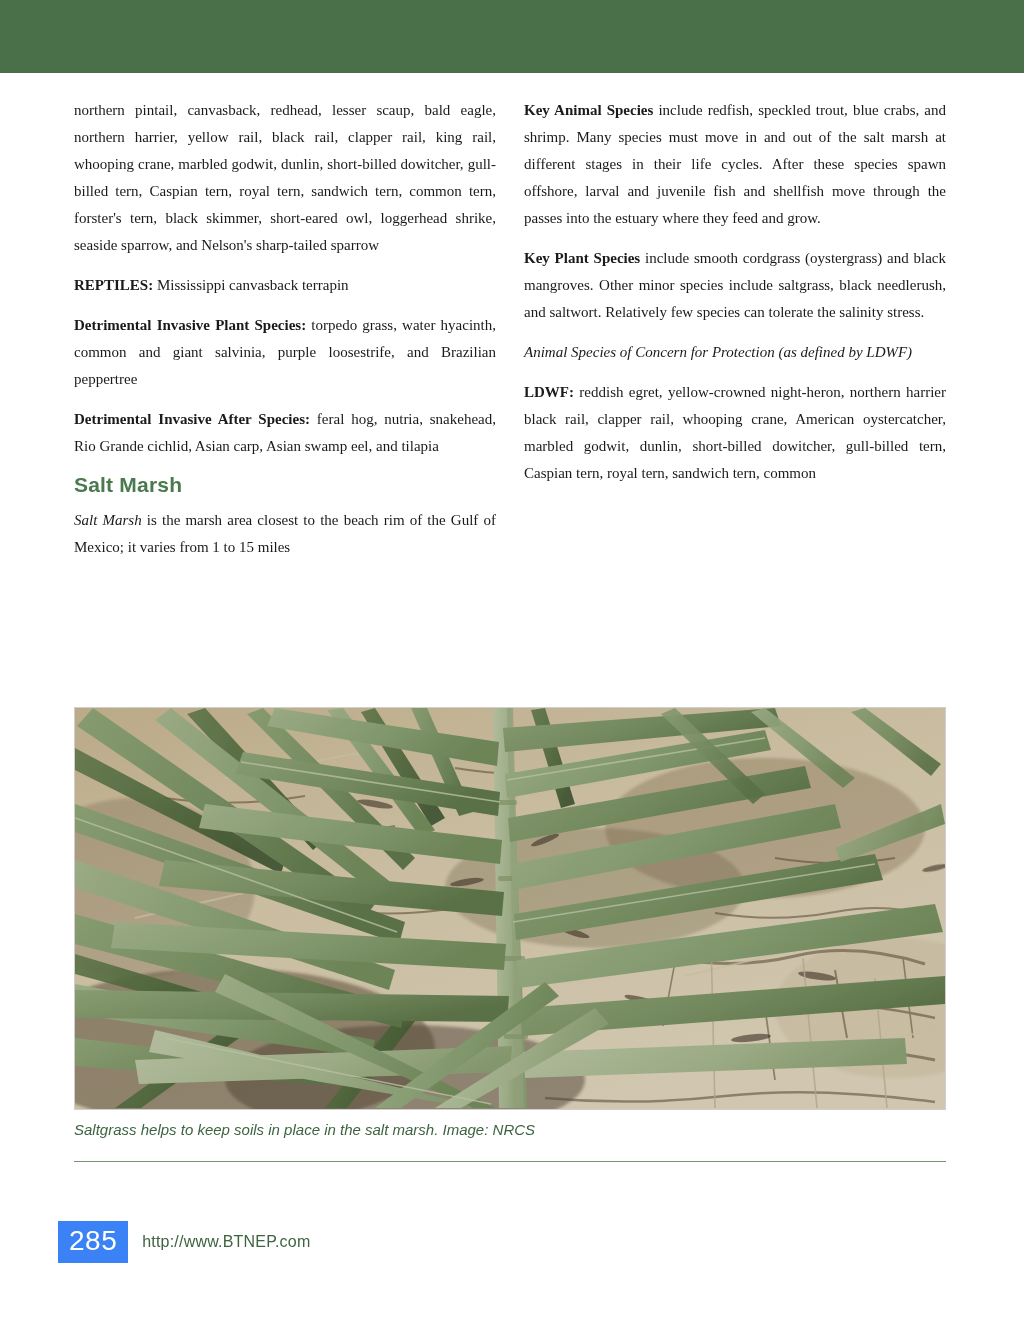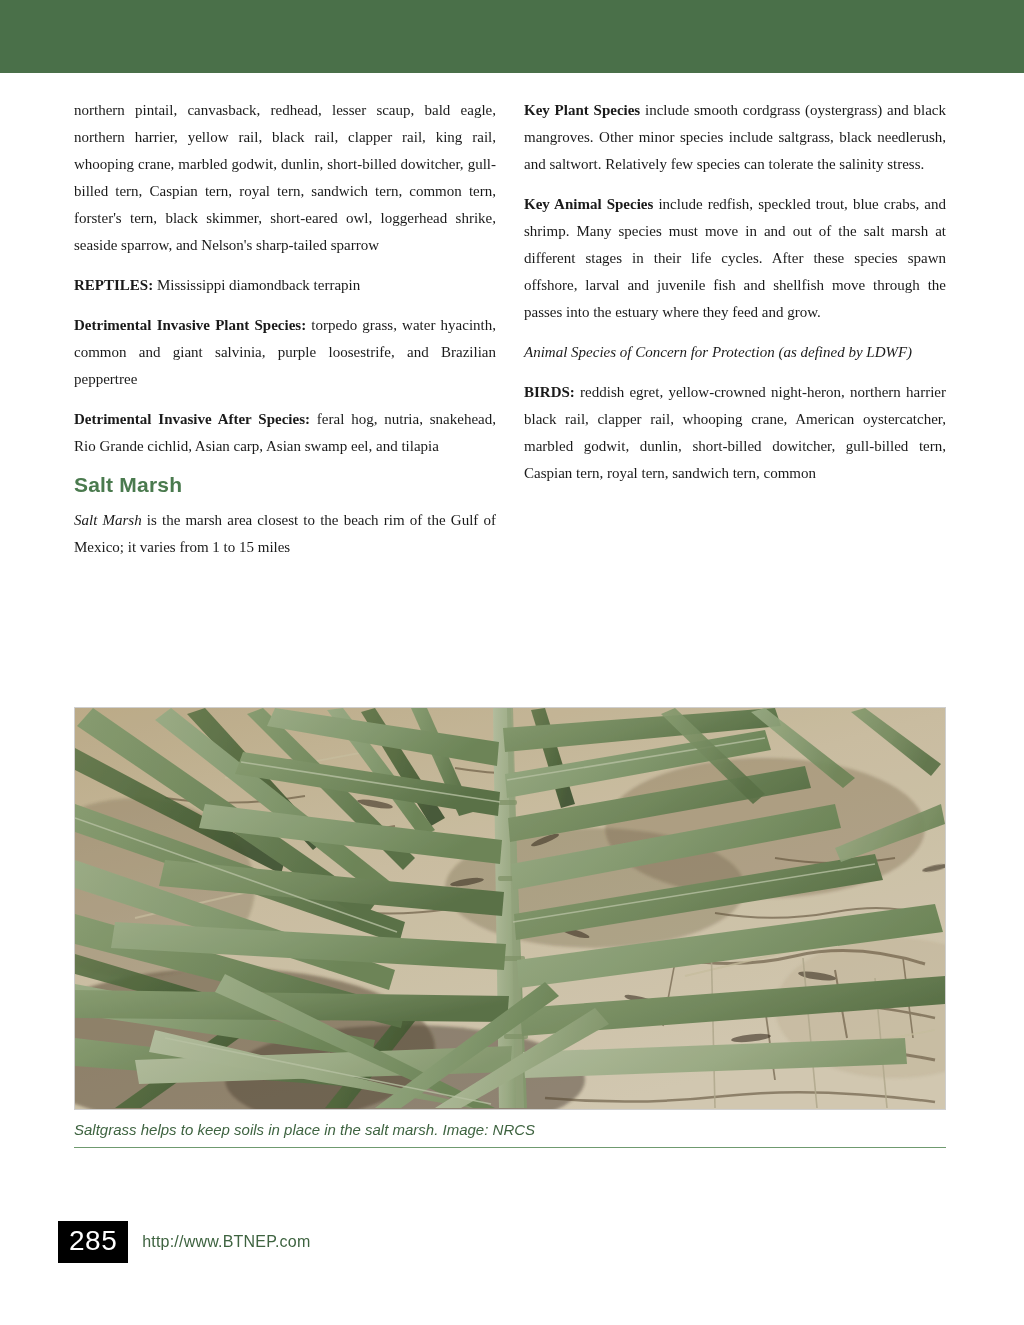--- a/index.html
+++ b/index.html
@@ -84,33 +84,33 @@
     background: #d9cdae;
   }
   .photo svg { display: block; }
 
   .caption {
     margin-top: 11px;
     font-family: "Liberation Sans", sans-serif;
     font-style: italic;
     font-size: 15px;
     color: #3e6340;
-    padding-bottom: 9px;
+    padding-bottom: 23px;
     border-bottom: 1.6px solid #6f9a6f;
   }
 
   .footer {
     position: absolute;
     left: 58px;
     top: 1221px;
     display: flex;
     align-items: center;
   }
   .page-num {
-    background: #000000;
+    background: #3b82f6;
     color: #ffffff;
     font-family: "Liberation Sans", sans-serif;
     font-size: 28px;
     font-weight: normal;
     padding: 6px 11px 8px 11px;
     line-height: 1;
     letter-spacing: 0.5px;
   }
   .site-url {
     margin-left: 14px;
@@ -126,40 +126,40 @@
 <div class="top-band"></div>
 
 <div class="page-body">
 
   <div class="columns">
 
     <div class="col">
       <p class="para"><span class="b"></span><span>northern pintail, canvasback, redhead, lesser scaup, bald eagle, northern harrier, yellow rail, black rail, clapper rail, king rail, whooping crane, marbled godwit, dunlin, short-billed dowitcher, gull-billed tern, Caspian tern, royal tern, sandwich tern, common tern, forster's tern, black skimmer, short-eared owl, loggerhead shrike, seaside sparrow, and Nelson's sharp-tailed sparrow</span></p>
 
 
-      <p class="para last-line-natural"><span class="b">REPTILES:</span><span> Mississippi diamondback terrapin</span></p>
+      <p class="para last-line-natural"><span class="b">REPTILES:</span><span> Mississippi canvasback terrapin</span></p>
 
       <p class="para"><span class="b">Detrimental Invasive Plant Species:</span><span> torpedo grass, water hyacinth, common and giant salvinia, purple loosestrife, and Brazilian peppertree</span></p>
 
       <p class="para"><span class="b">Detrimental Invasive After Species:</span><span> feral hog, nutria, snakehead, Rio Grande cichlid, Asian carp, Asian swamp eel, and tilapia</span></p>
 
       <h2 class="section-heading">Salt Marsh</h2>
 
       <p class="para"><span class="bi">Salt Marsh</span><span> is the marsh area closest to the beach rim of the Gulf of Mexico; it varies from 1 to 15 miles</span></p>
     </div>
 
     <div class="col">
 
+      <p class="para"><span class="b">Key Animal Species</span><span> include redfish, speckled trout, blue crabs, and shrimp. Many species must move in and out of the salt marsh at different stages in their life cycles. After these species spawn offshore, larval and juvenile fish and shellfish move through the passes into the estuary where they feed and grow.</span></p>
+
       <p class="para"><span class="b">Key Plant Species</span><span> include smooth cordgrass (oystergrass) and black mangroves. Other minor species include saltgrass, black needlerush, and saltwort.  Relatively few species can tolerate the salinity stress.</span></p>
 
-      <p class="para"><span class="b">Key Animal Species</span><span> include redfish, speckled trout, blue crabs, and shrimp. Many species must move in and out of the salt marsh at different stages in their life cycles. After these species spawn offshore, larval and juvenile fish and shellfish move through the passes into the estuary where they feed and grow.</span></p>
-
       <p class="para bi">Animal Species of Concern for Protection (as defined by LDWF)</p>
 
-      <p class="para"><span class="b">BIRDS:</span><span> reddish egret, yellow-crowned night-heron, northern harrier black rail, clapper rail, whooping crane, American oystercatcher, marbled godwit, dunlin, short-billed dowitcher, gull-billed tern, Caspian tern, royal tern, sandwich tern, common</span></p>
+      <p class="para"><span class="b">LDWF:</span><span> reddish egret, yellow-crowned night-heron, northern harrier black rail, clapper rail, whooping crane, American oystercatcher, marbled godwit, dunlin, short-billed dowitcher, gull-billed tern, Caspian tern, royal tern, sandwich tern, common</span></p>
     </div>
 
   </div>
 
   <div class="figure">
     <div class="photo">
       <svg width="870" height="401" viewBox="0 0 870 401" preserveAspectRatio="none">
         <defs>
           <linearGradient id="soilGrad" x1="0" y1="0" x2="0.6" y2="1">
             <stop offset="0%" stop-color="#cdbb96"></stop>

